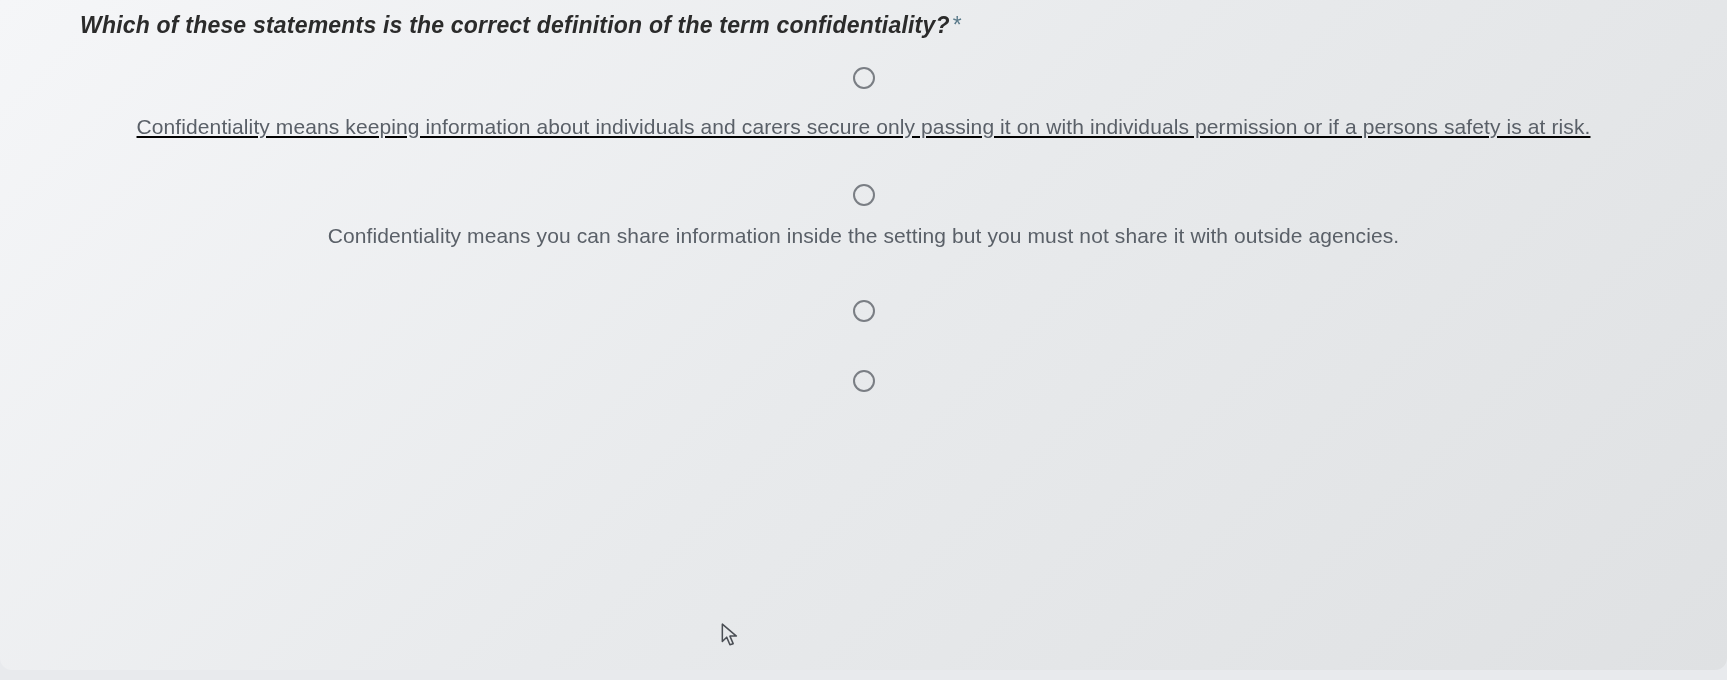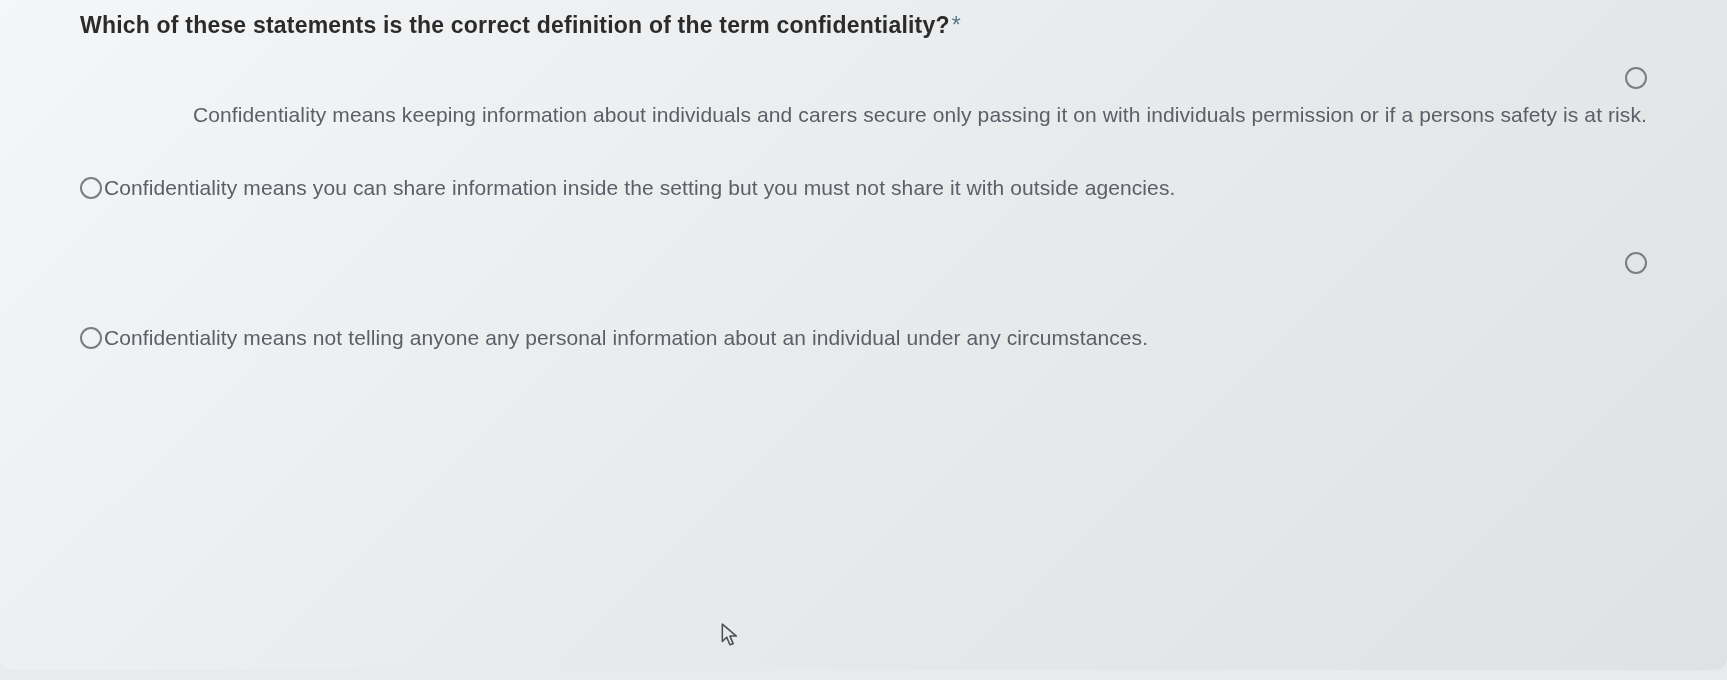--- a/index.html
+++ b/index.html
@@ -22,37 +22,39 @@
       border-radius: 0 0 12px 12px;
       min-height: 670px;
       position: relative;
     }
     .question-title {
       font-size: 23px;
       font-weight: 700;
       color: #2b2b2b;
       margin-bottom: 28px;
       letter-spacing: 0.2px;
+      font-style: italic;
     }
     .required-mark {
       color: #5a7a8a;
       font-weight: 400;
       margin-left: 2px;
     }
     .option-group {
       display: flex;
       flex-direction: column;
       gap: 0;
     }
     .option-item {
       display: flex;
       align-items: flex-start;
-      gap: 2px;
+      gap: 14px;
       margin-bottom: 40px;
       cursor: pointer;
+      flex-direction: column;
     }
     .option-item.inline-radio {
       align-items: center;
       margin-bottom: 48px;
     }
     .radio-wrapper {
       flex-shrink: 0;
       width: 22px;
       height: 22px;
       position: relative;
@@ -75,21 +77,22 @@
       line-height: 1.55;
       padding-top: 0;
       font-weight: 400;
       letter-spacing: 0.1px;
     }
     .option-item.stacked .radio-wrapper {
       margin-bottom: 8px;
     }
     .option-item.stacked {
       flex-direction: column;
-      align-items: flex-end;
+      align-items: center;
+      text-decoration: underline;
     }
     .cursor-icon {
       position: absolute;
       bottom: 22px;
       left: 720px;
       width: 22px;
       height: 26px;
       pointer-events: none;
     }
   </style>
@@ -120,21 +123,20 @@
     <label class="option-item stacked">
       <span class="radio-wrapper">
         <input type="radio" name="q" class="radio-input" style="">
       </span>
     </label>
 
     <label class="option-item inline-radio" style="margin-bottom:10px;">
       <span class="radio-wrapper">
         <input type="radio" name="q" class="radio-input" style="">
       </span>
-      <span class="option-text">Confidentiality means not telling anyone any personal information about an individual under any circumstances.</span>
     </label>
 
   </div>
 
   <svg class="cursor-icon" viewBox="0 0 20 24">
     <path d="M2 2 L2 18 L6 14 L9 21 L12 20 L9 13 L15 13 Z" fill="none" stroke="#4a4e54" stroke-width="1.4" stroke-linejoin="round"></path>
   </svg>
 </div>
 
 </body></html>

